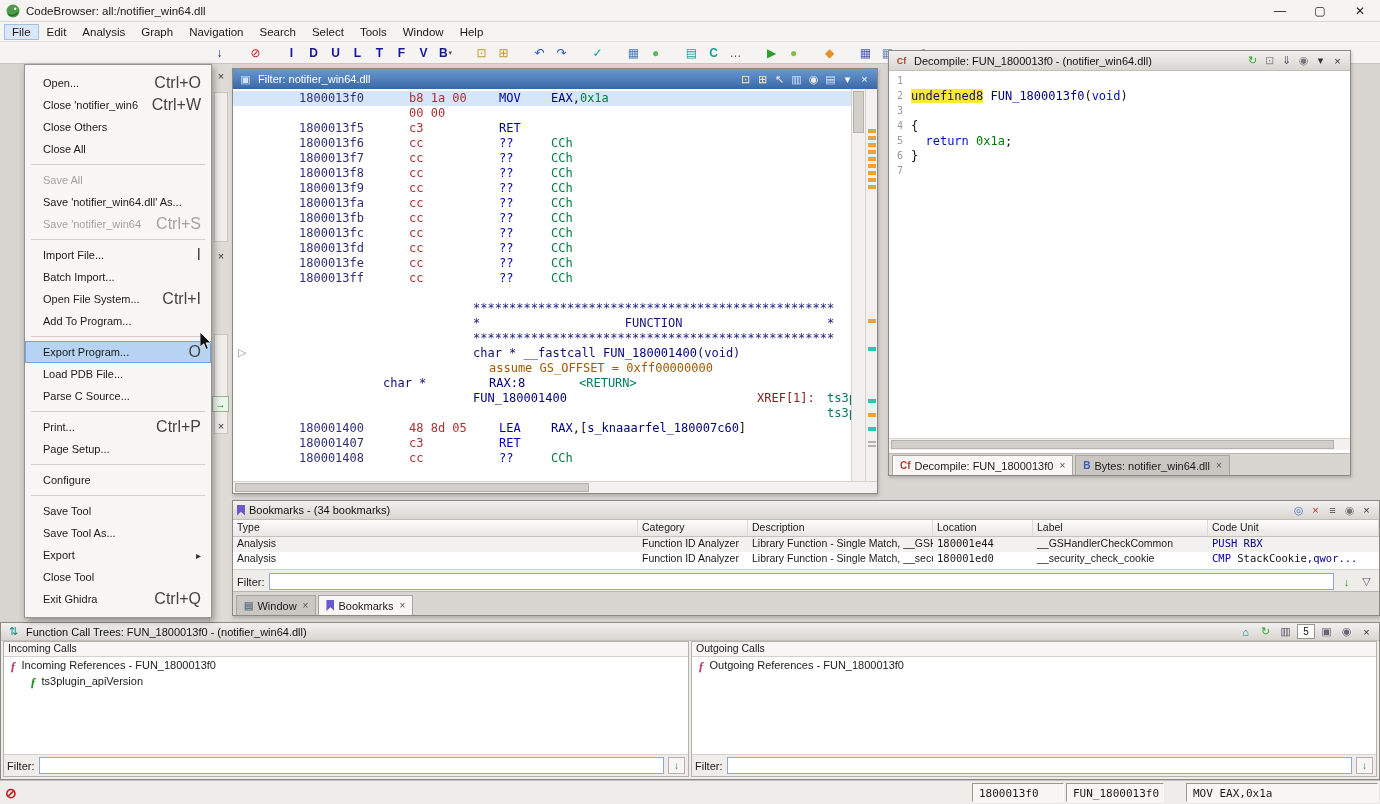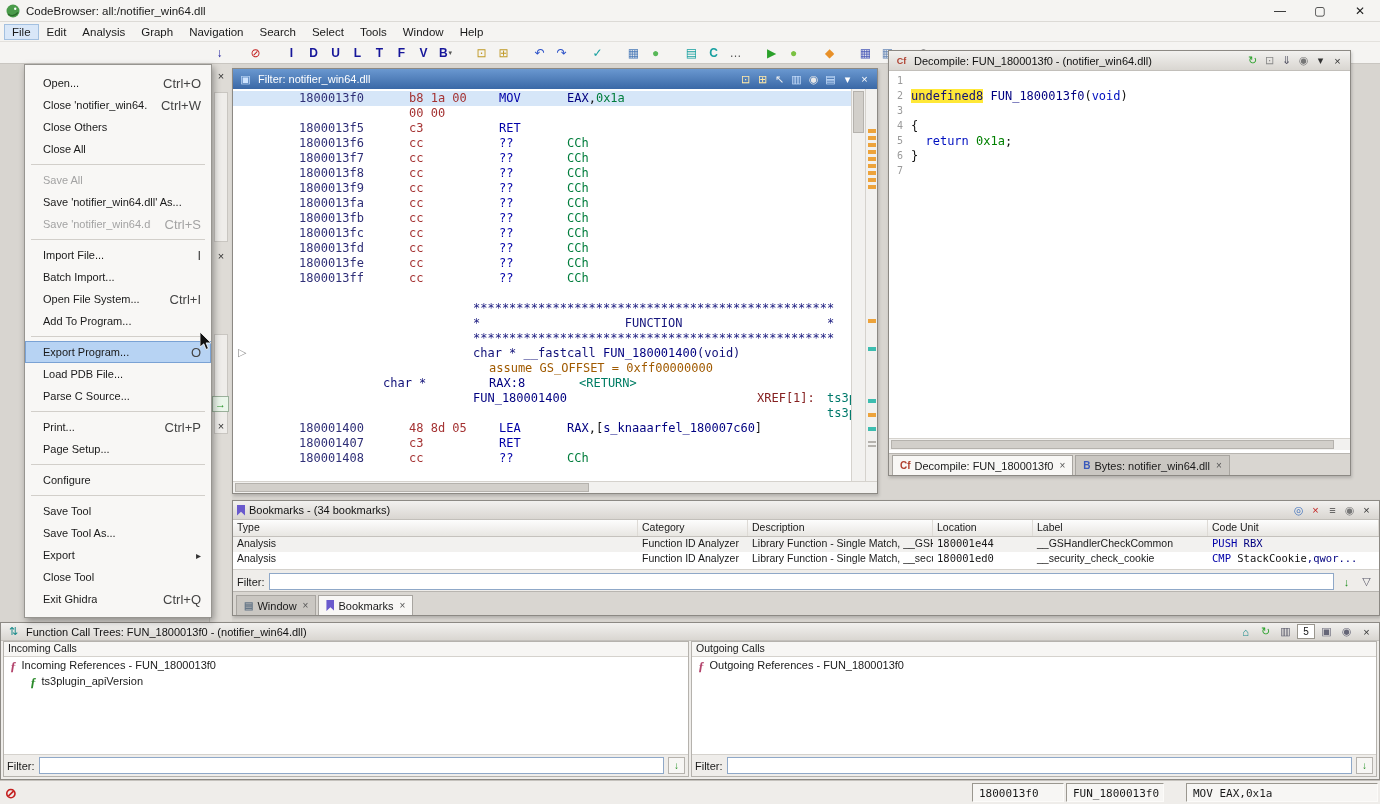--- a/index.html
+++ b/index.html
@@ -35,33 +35,33 @@
   .wt-spacer { flex:1; }
   .ticon { width:17px; height:15px; display:inline-flex; align-items:center; justify-content:center; font-size:11px; flex:0 0 auto; }
   .tbox { border:1px solid #9a978f; background:#fff; color:#111; width:18px; font-size:10px; }
 
   
   .file-menu { position:absolute; left:24px; top:64px; width:188px; z-index:200; background:#f8f7f5; border:1px solid #979590; box-shadow:2px 3px 7px rgba(0,0,0,.35); padding:7px 0; }
   .fm-item { height:22px; display:flex; align-items:center; padding:0 10px 0 18px; font-size:11px; }
   .fm-item.hl { background:#b7d3f3; outline:1px solid #7aa2d4; outline-offset:-1px; }
   .fm-item.disabled { color:#a3a3a3; }
   .fm-label { white-space:nowrap; overflow:hidden; flex-shrink:1; }
-  .fm-shortcut { margin-left:auto; padding-left:14px; color:#444; font-size:13px; flex:0 0 auto; }
+  .fm-shortcut { margin-left:auto; padding-left:14px; color:#444; font-size:16px; flex:0 0 auto; }
   .disabled .fm-shortcut { color:#a3a3a3; }
   .fm-arrow { margin-left:auto; color:#333; font-size:10px; }
   .fm-sep { height:1px; background:#d2cfca; margin:4px 6px; }
 
   
   .listing { left:232px; top:68px; width:646px; height:426px; }
   .ls-body { position:absolute; left:0; top:20px; right:0; bottom:12px; background:#fff; overflow:hidden; }
   .ls-lines { position:absolute; left:0; top:2px; right:26px; bottom:0; }
   .ls-line { position:relative; height:15px; font:12px "DejaVu Sans Mono",monospace; white-space:pre; }
   .ls-hl { background:#d6e6f8; }
   .lcol { position:absolute; top:0; }
-  .lcol-addr{left:66px}.lcol-bytes{left:176px}.lcol-mn{left:266px}.lcol-ops{left:334px}
+  .lcol-addr{left:66px}.lcol-bytes{left:176px}.lcol-mn{left:266px}.lcol-ops{left:318px}
   .lcol-plate{left:240px}.lcol-assume{left:256px}.lcol-c1{left:150px}.lcol-c2{left:256px}
   .lcol-c3{left:346px}.lcol-xrefk{left:524px}.lcol-xrefv{left:594px}
   .c-addr{color:#2f2f77}.c-bytes{color:#a43232}.c-mn{color:#0000a8}.c-reg{color:#000080}
   .c-scalar{color:#007d3c}.c-plain{color:#111}.c-plate{color:#16167d}.c-sig{color:#101078}
   .c-func{color:#000080}.c-assume{color:#a05a00}.c-retval{color:#007d64}.c-xrefk{color:#852020}.c-xrefv{color:#00796b}
   .ls-arrow-current { position:absolute; left:7px; top:5px; width:0; height:0; border-left:9px solid #2b2b2b; border-top:5px solid transparent; border-bottom:5px solid transparent; }
   .ls-arrow-fn { position:absolute; left:5px; top:257px; color:#8a8a8a; font-size:11px; }
   .vscroll { position:absolute; right:12px; top:0; bottom:0; width:14px; background:#f2f1ef; border-left:1px solid #d5d2cd; }
   .vthumb { position:absolute; left:1px; right:1px; top:2px; height:42px; background:#d2cfca; border:1px solid #b5b2ad; }
   .nav-margin { position:absolute; right:0; top:0; bottom:0; width:12px; background:#f2f1ef; border-left:1px solid #d5d2cd; }

